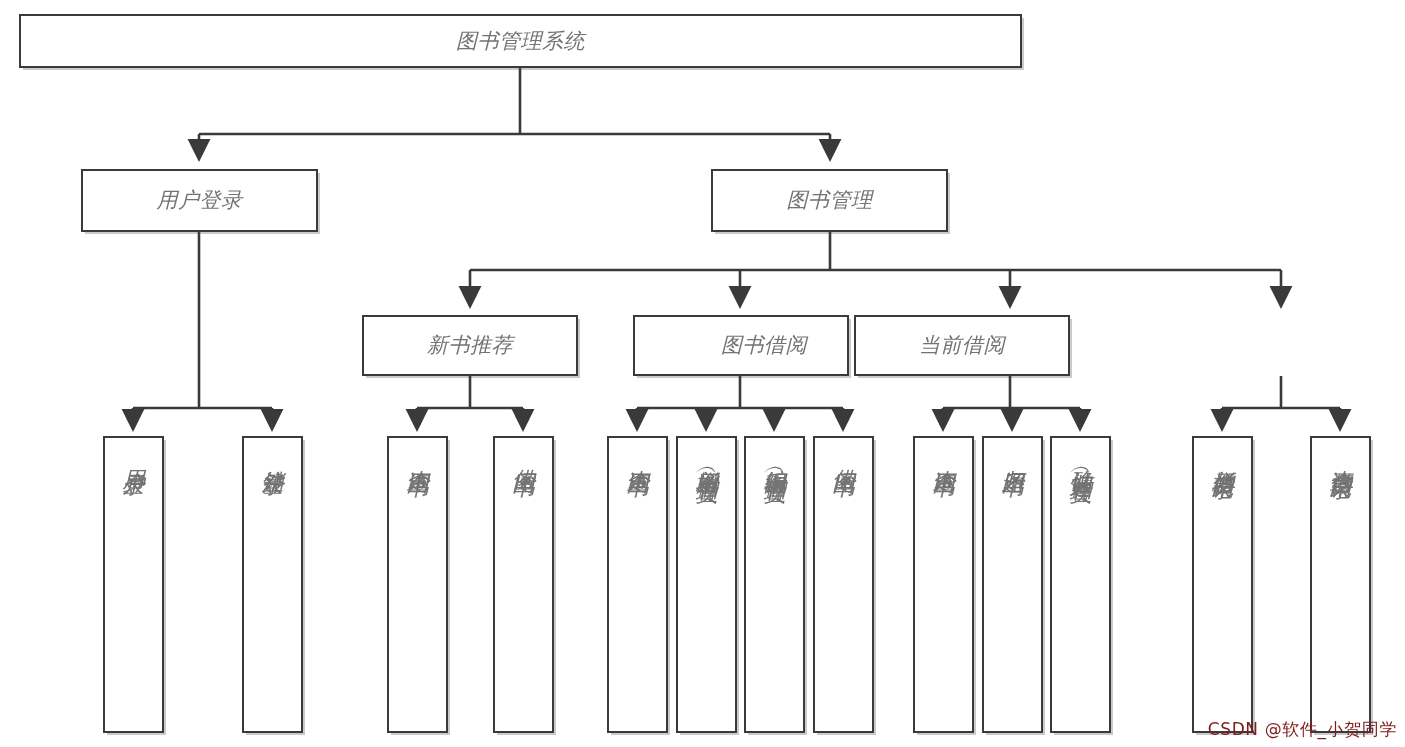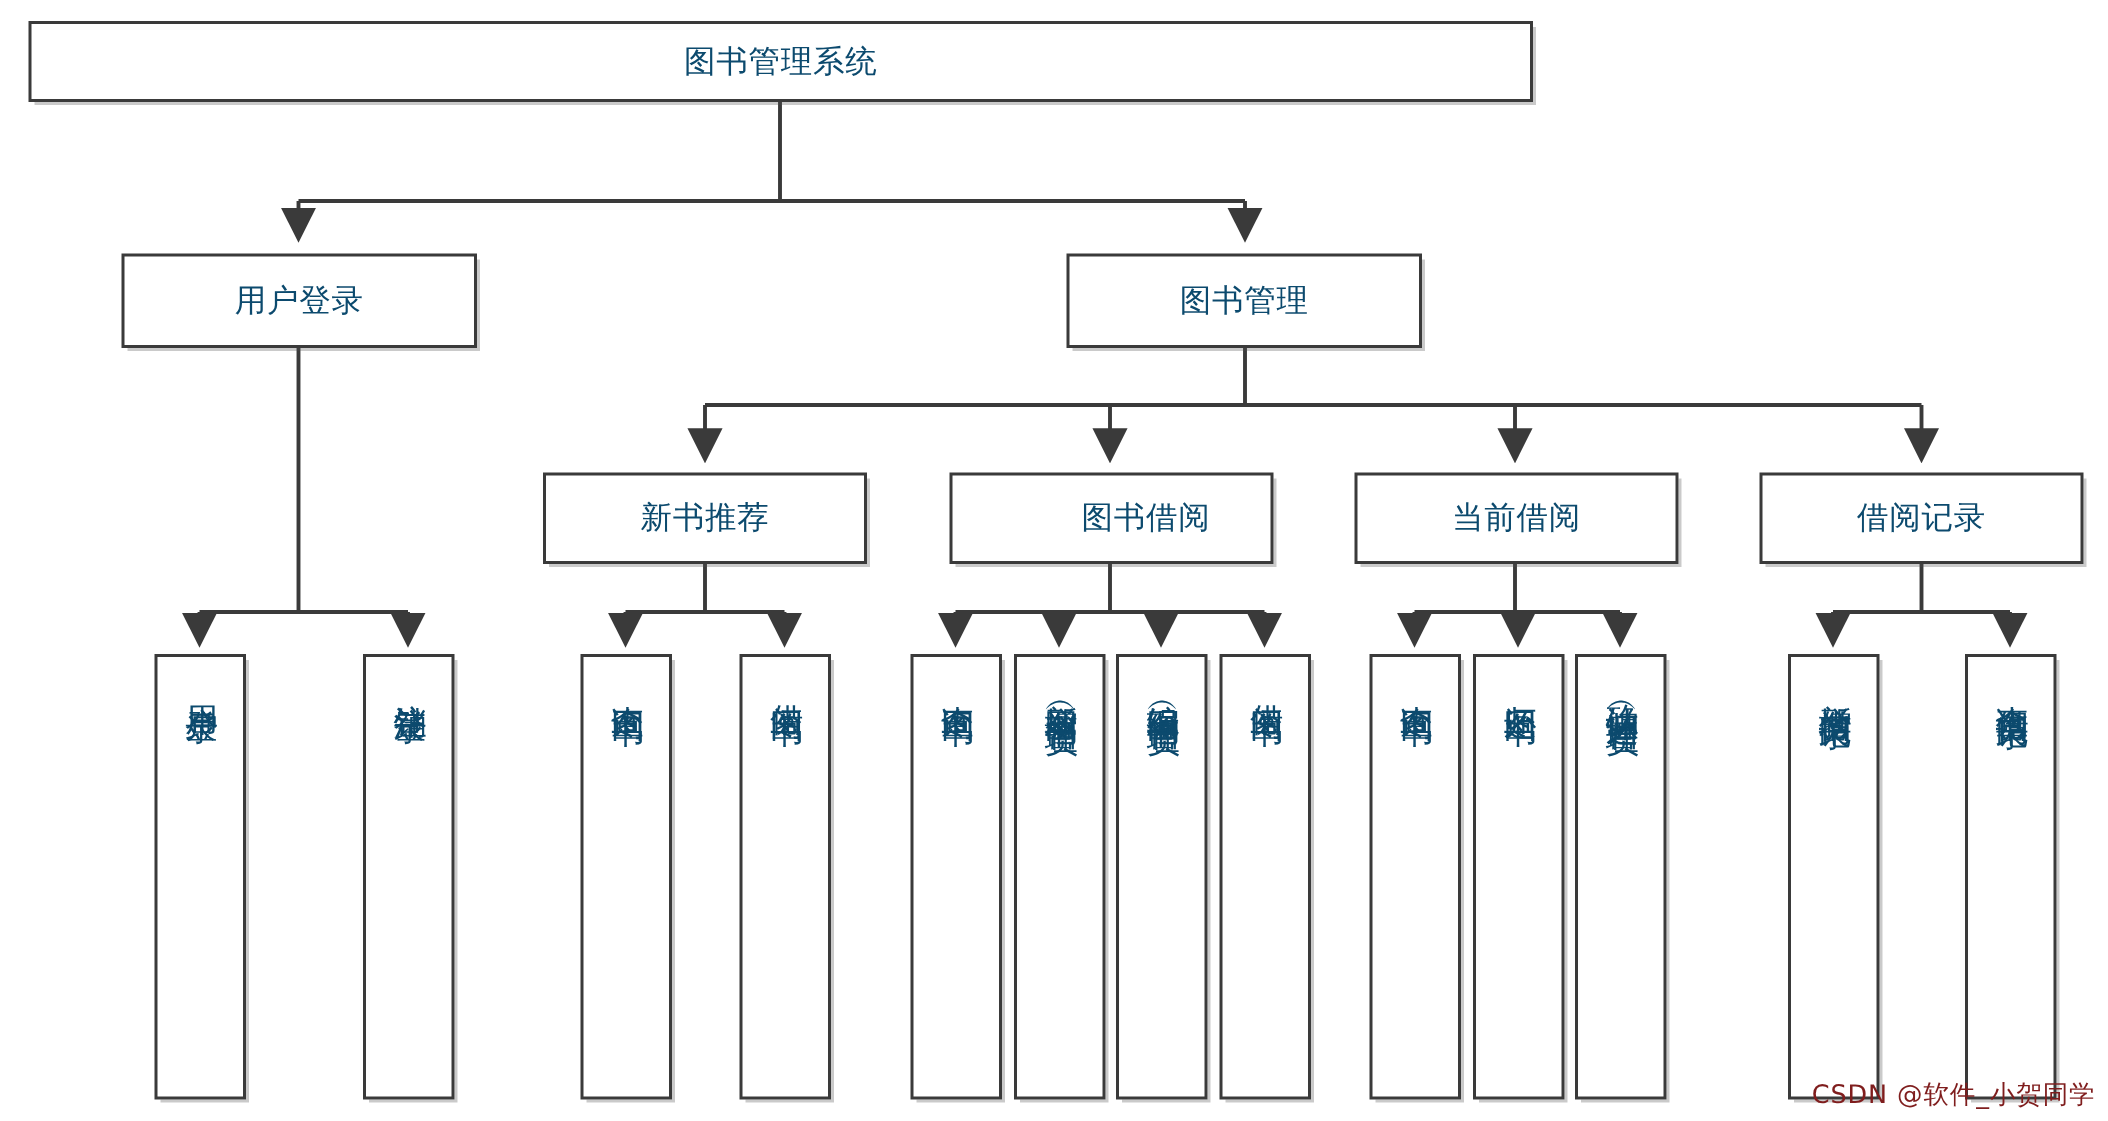--- a/index.html
+++ b/index.html
@@ -34,21 +34,22 @@
     align-items: center;
     justify-content: center;
     color: #2b2b2b;
     z-index: 2;
   }
   .node .lbl {
     font-size: 21px;
     line-height: 1.15;
     letter-spacing: 0.5px;
     white-space: nowrap;
-    color: #0c4a6e;
+    color: #737373;
+    font-style: italic;
   }
   .node.leaf {
     align-items: flex-start;
     justify-content: center;
     padding-top: 14px;
   }
   .node.leaf .lbl {
     writing-mode: vertical-rl;
     text-orientation: upright;
     font-size: 22px;
@@ -133,25 +134,22 @@
   <div class="node" style="left:362px; top:315px; width:216px; height:61px;">
     <span class="lbl">新书推荐</span>
   </div>
 
   <div class="node" style="left:711px; top:169px; width:237px; height:63px;">
     <span class="lbl">图书管理</span>
   </div>
   <div class="node" style="left:633px; top:315px; width:216px; height:61px;padding-left:46px;">
     <span class="lbl">图书借阅</span>
   </div>
-  <div class="node" style="left:903px; top:315px; width:216px; height:61px;">
+  <div class="node" style="left:854px; top:315px; width:216px; height:61px;">
     <span class="lbl">当前借阅</span>
-  </div>
-  <div class="node" style="left:1173px; top:315px; width:216px; height:61px;">
-    <span class="lbl">借阅记录</span>
   </div>
 
   <div class="node leaf" style="left:103px; top:436px; width:61px; height:297px;">
     <span class="lbl">用户登录</span>
   </div>
   <div class="node leaf" style="left:242px; top:436px; width:61px; height:297px;">
     <span class="lbl">注销登录</span>
   </div>
 
   <div class="node leaf" style="left:387px; top:436px; width:61px; height:297px;">

